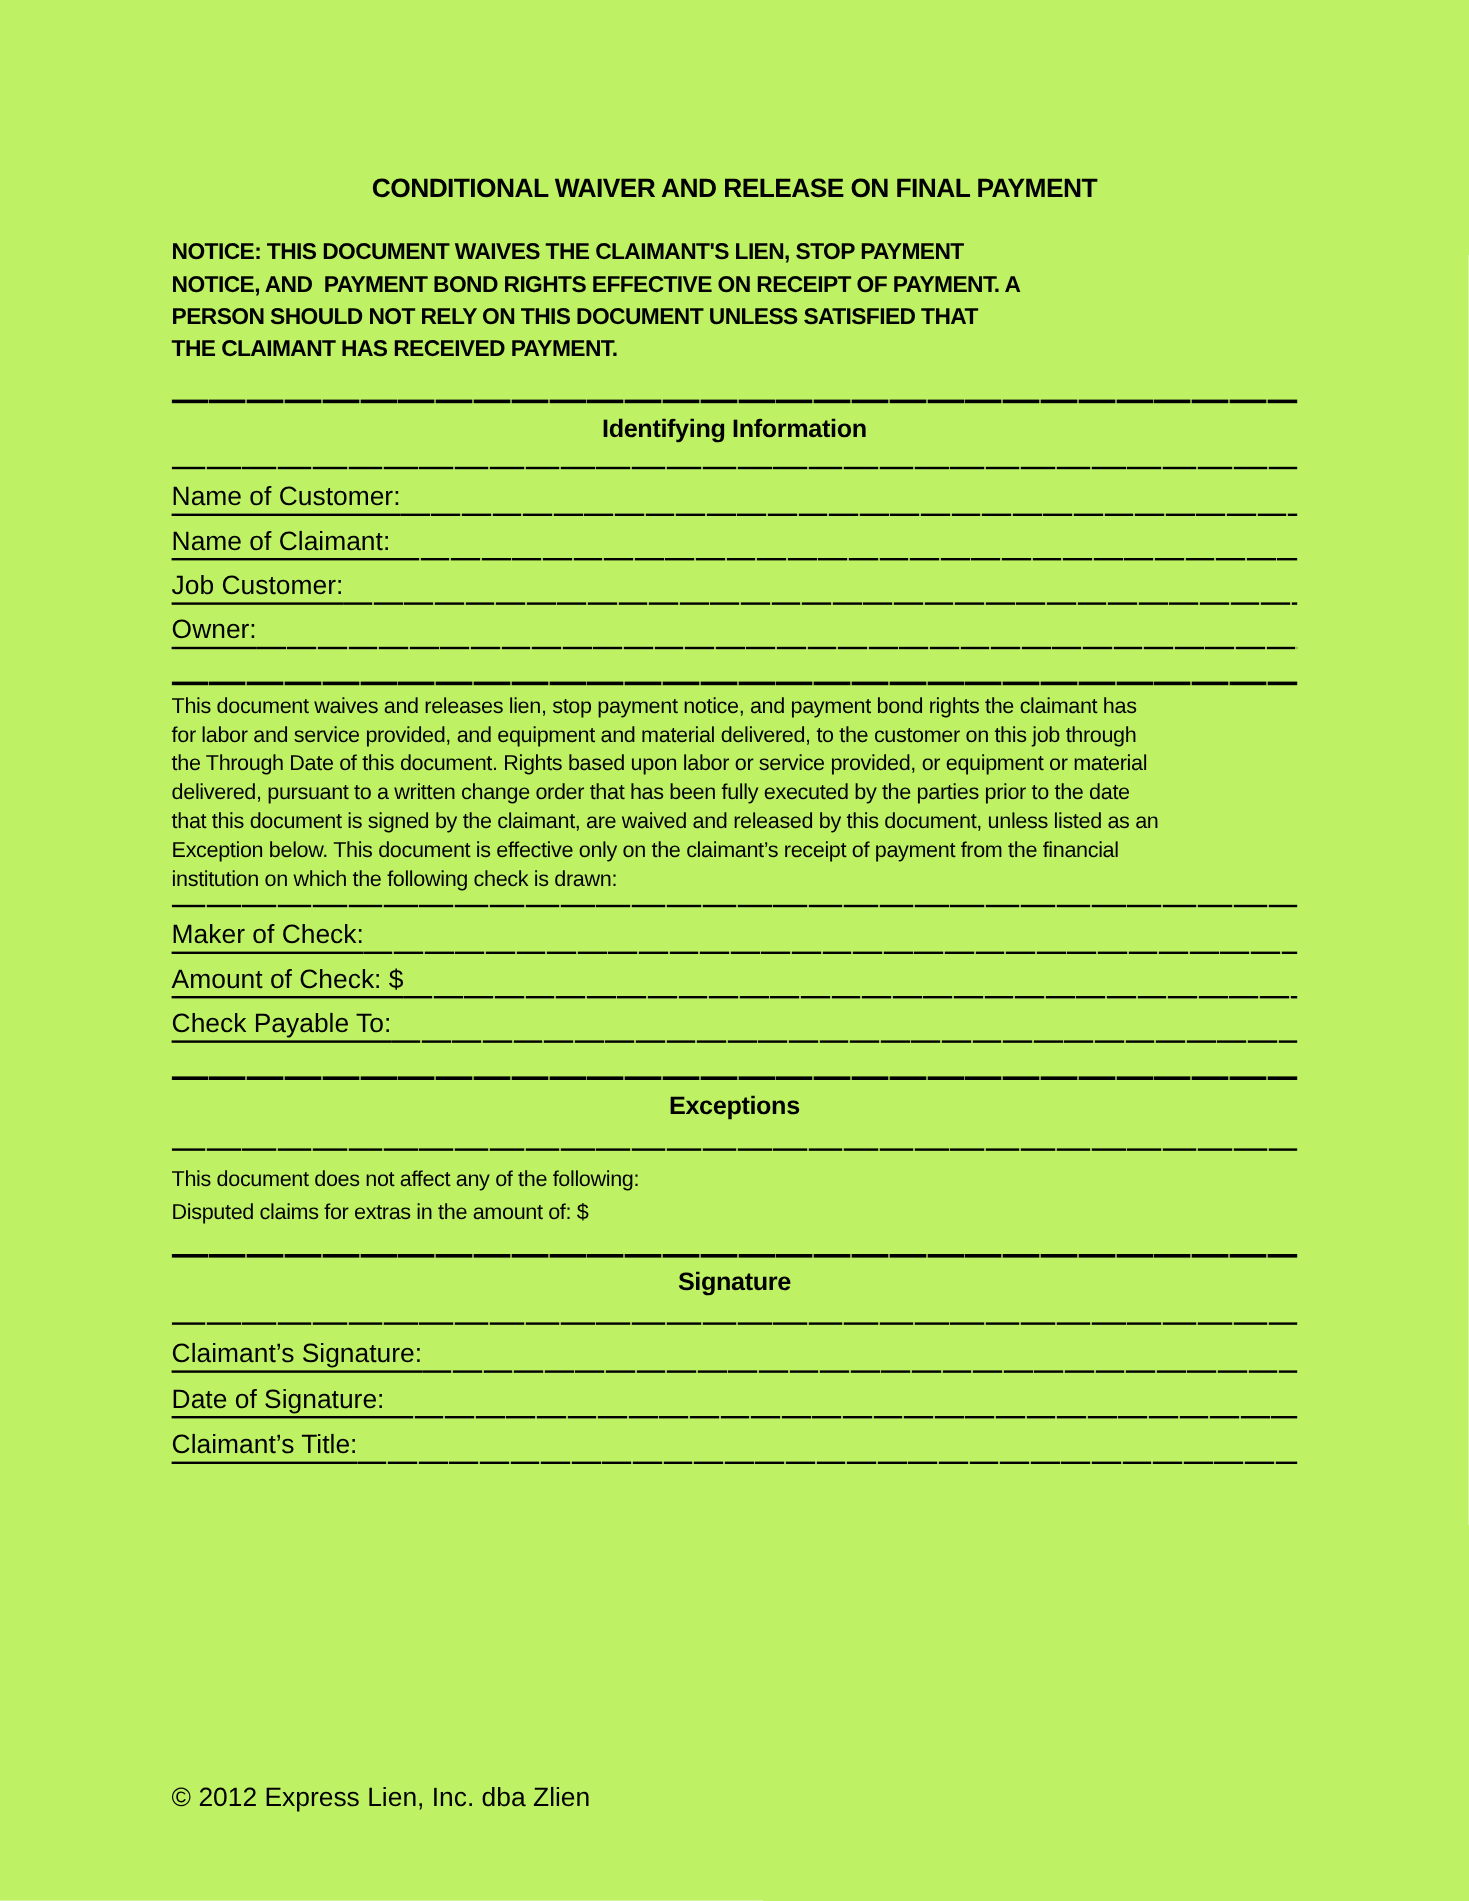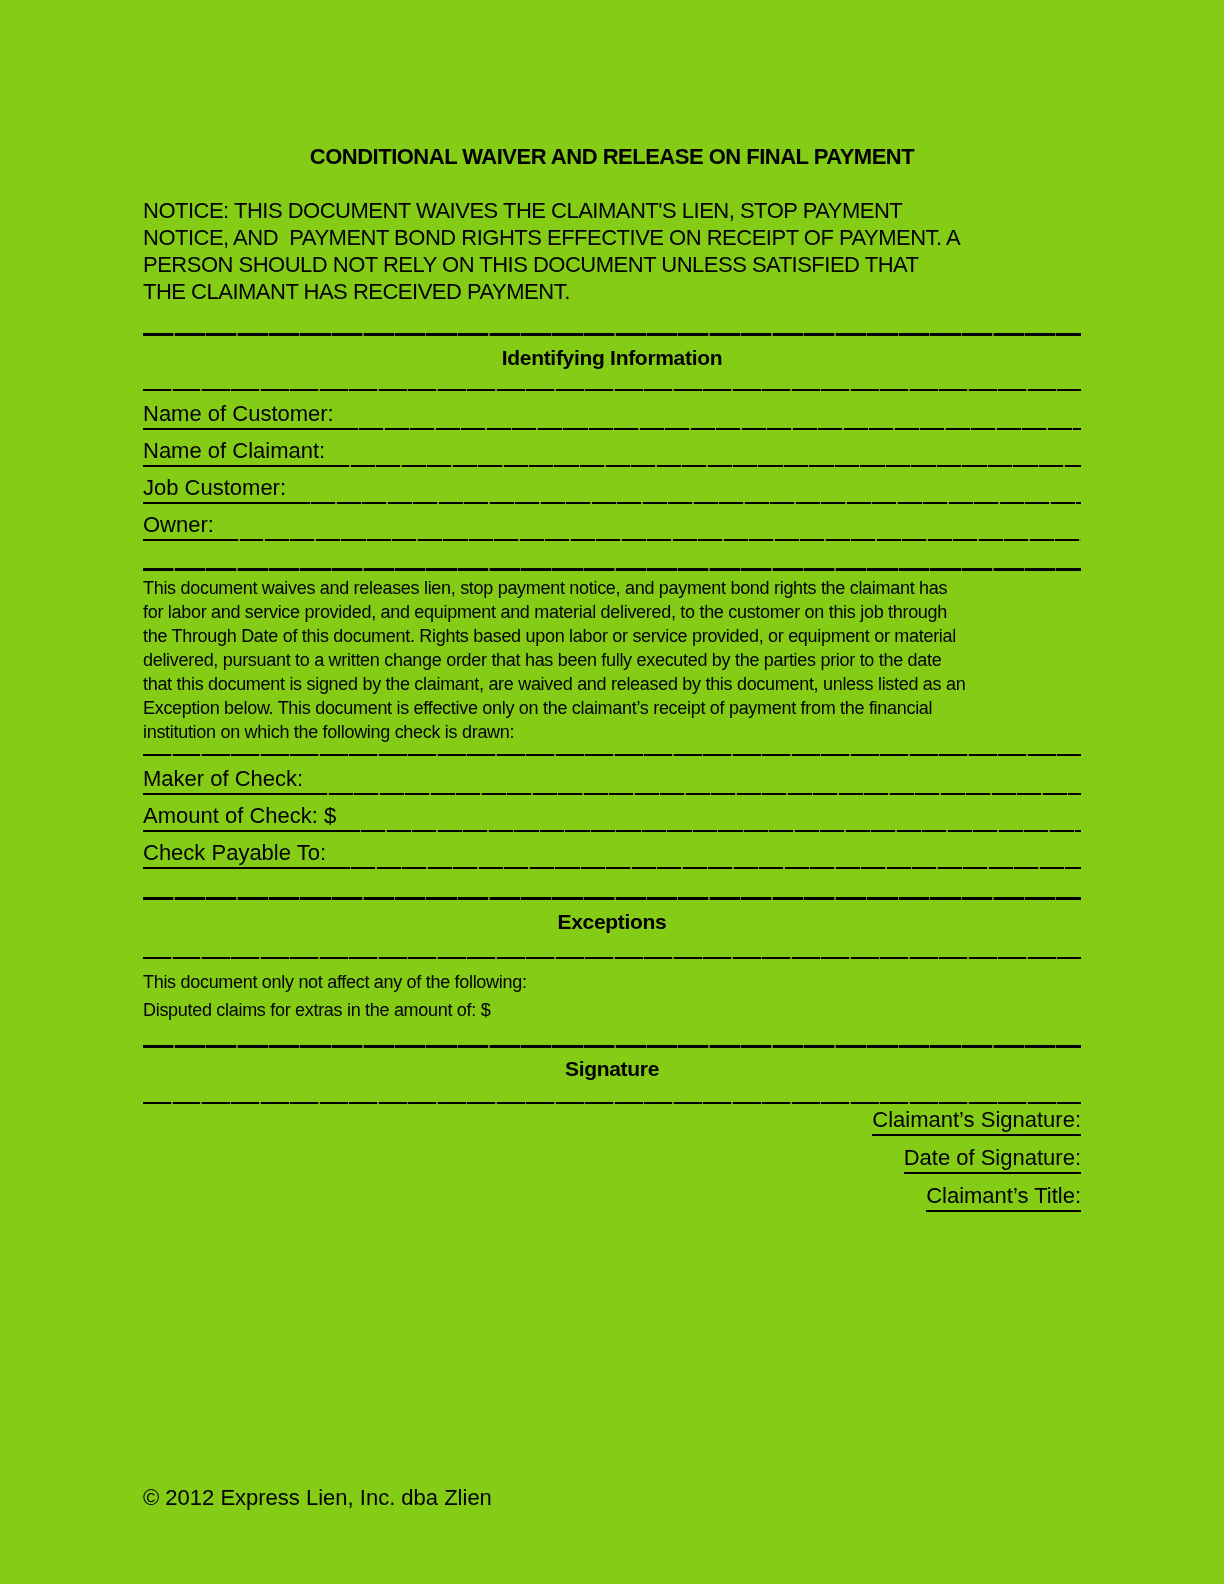--- a/index.html
+++ b/index.html
@@ -1,38 +1,38 @@
 <!DOCTYPE html>
 <html><head>
 <meta charset="utf-8">
 <style>
   html,body { margin:0; padding:0; background:#ffffff; }
   .page {
     position:relative;
     width:1224px; height:1584px;
-    background:#84cc16;
+    background:#bef264;
     color:#000;
     font-family:"Liberation Sans", sans-serif;
     overflow:hidden;
   }
   .content {
     position:absolute;
     left:143px; top:143px;
     width:938px;
   }
   .doc-title {
     font-size:22px; font-weight:bold;
     letter-spacing:-0.5px;
     line-height:27px;
     text-align:center;
     white-space:pre;
   }
   .notice {
     margin-top:27px;
-    font-size:22px; font-weight:normal;
+    font-size:19px; font-weight:bold;
     letter-spacing:-0.5px;
     line-height:27px;
     white-space:pre;
   }
   .rule {
     height:2px;
     background:repeating-linear-gradient(to right, #000 0 28px, rgba(0,0,0,0.25) 28px 29.5px);
   }
   .rule.thick {
     height:3px;
@@ -43,21 +43,21 @@
     letter-spacing:-0.3px;
     line-height:26px;
     text-align:center;
     white-space:pre;
   }
   .field {
     display:flex;
     align-items:flex-end;
     height:37px;
   }
-  .sig-fields .field { height:38px;flex-direction:column; }
+  .sig-fields .field { height:38px; }
   .flabel {
     flex:none;
     font-size:22px;
     line-height:28px;
     white-space:pre;
     border-bottom:2px solid #000;
   }
   .fline {
     flex:1 1 auto;
     height:28px;
@@ -162,21 +162,21 @@
       <div class="field">
         <span class="flabel">Check Payable To:</span>
         <span class="fline"></span>
       </div>
     </div>
 
     <div class="rule thick mt-28"></div>
     <div class="sec-heading mt-9">Exceptions</div>
     <div class="rule mt-22"></div>
 
-    <div class="exceptions-body">This document only not affect any of the following:
+    <div class="exceptions-body">This document does not affect any of the following:
 Disputed claims for extras in the amount of: $</div>
 
     <div class="rule thick mt-21"></div>
     <div class="sec-heading mt-8">Signature</div>
     <div class="rule mt-20"></div>
 
     <div class="sig-fields mt-2">
       <div class="field">
         <span class="flabel">Claimant’s Signature:</span>
         <span class="fline"></span>

